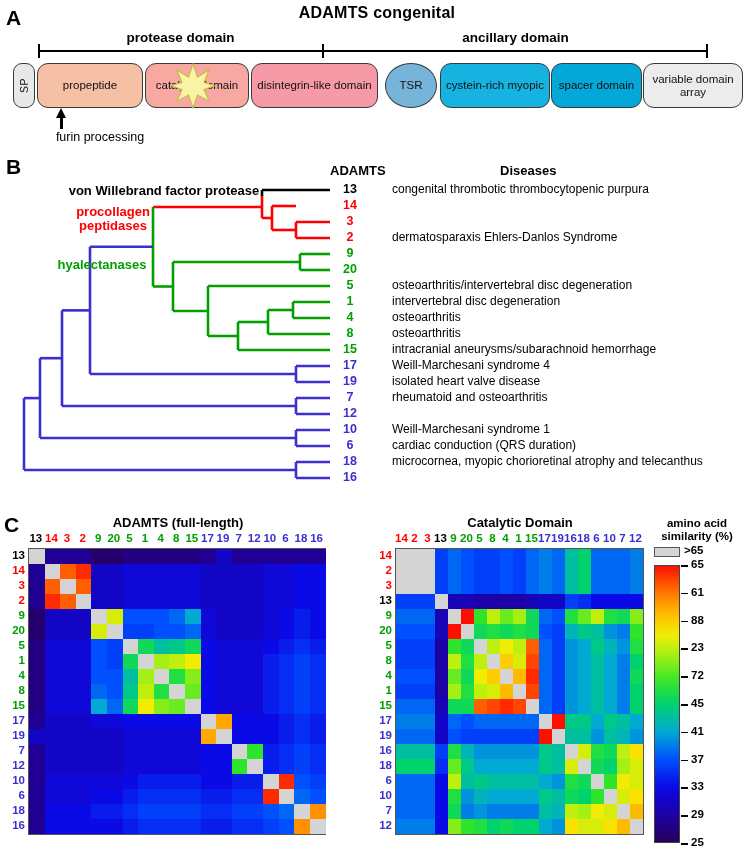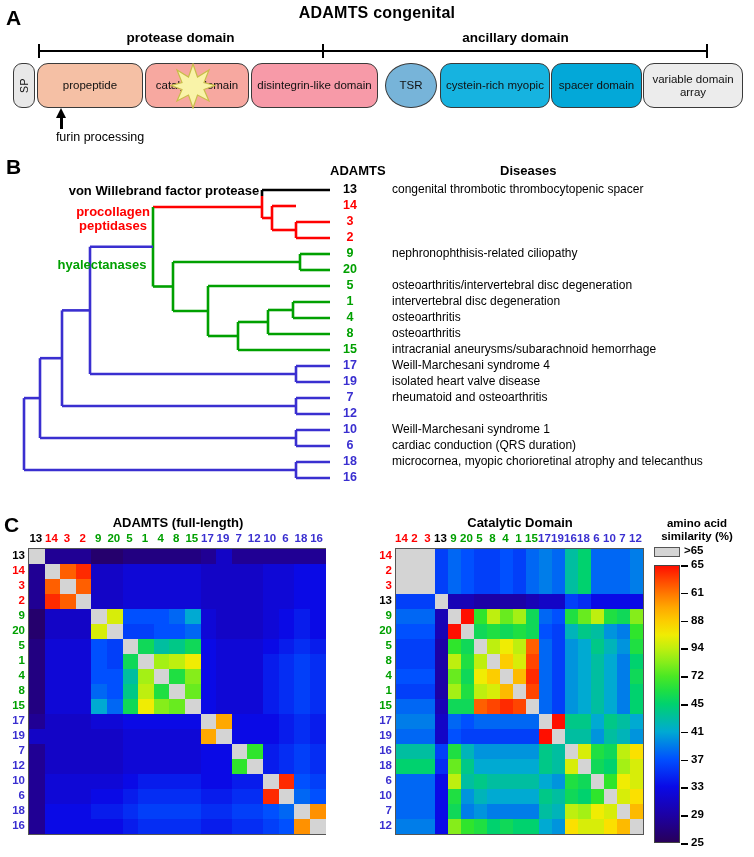--- a/index.html
+++ b/index.html
@@ -171,26 +171,26 @@
       <line x1="40" y1="203.1875" x2="40" y2="283" stroke="#3a2fd0" stroke-width="2.6" stroke-linecap="butt"></line>
       <line x1="24" y1="243.09375" x2="40" y2="243.09375" stroke="#3a2fd0" stroke-width="2.6" stroke-linecap="butt"></line>
       <line x1="24" y1="315" x2="296" y2="315" stroke="#3a2fd0" stroke-width="2.6" stroke-linecap="butt"></line>
       <line x1="24" y1="243.09375" x2="24" y2="315" stroke="#3a2fd0" stroke-width="2.6" stroke-linecap="butt"></line>
     </svg>
 
   <div class="grp-label" style="left:64px;top:29px;width:200px;color:#000;">von Willebrand factor protease</div>
   <div class="grp-label" style="left:58px;top:50px;width:110px;color:#ff0000;">procollagen<br>peptidases</div>
   <div class="grp-label" style="left:42px;top:103px;width:120px;color:#00a000;">hyalectanases</div>
 <div class="leaf-num" style="left: 338px; top: 27px; color: rgb(0, 0, 0);">13</div>
-    <div class="leaf-dis" style="top: 27px;">congenital thrombotic thrombocytopenic spacer</div>
+    <div class="leaf-dis" style="top: 27px;">congenital thrombotic thrombocytopenic purpura</div>
     <div class="leaf-num" style="left: 338px; top: 43px; color: rgb(255, 0, 0);">14</div>
     <div class="leaf-num" style="left: 338px; top: 59px; color: rgb(255, 0, 0);">3</div>
     <div class="leaf-num" style="left: 338px; top: 75px; color: rgb(255, 0, 0);">2</div>
+    <div class="leaf-dis" style="top: 75px;">dermatosparaxis Ehlers-Danlos Syndrome</div>
     <div class="leaf-num" style="left: 338px; top: 91px; color: rgb(0, 160, 0);">9</div>
-    <div class="leaf-dis" style="top: 91px;">nephronophthisis-related ciliopathy</div>
     <div class="leaf-num" style="left: 338px; top: 107px; color: rgb(0, 160, 0);">20</div>
     <div class="leaf-num" style="left: 338px; top: 123px; color: rgb(0, 160, 0);">5</div>
     <div class="leaf-dis" style="top: 123px;">osteoarthritis/intervertebral disc degeneration</div>
     <div class="leaf-num" style="left: 338px; top: 139px; color: rgb(0, 160, 0);">1</div>
     <div class="leaf-dis" style="top: 139px;">intervertebral disc degeneration</div>
     <div class="leaf-num" style="left: 338px; top: 155px; color: rgb(0, 160, 0);">4</div>
     <div class="leaf-dis" style="top: 155px;">osteoarthritis</div>
     <div class="leaf-num" style="left: 338px; top: 171px; color: rgb(0, 160, 0);">8</div>
     <div class="leaf-dis" style="top: 171px;">osteoarthritis</div>
     <div class="leaf-num" style="left: 338px; top: 187px; color: rgb(0, 160, 0);">15</div>
@@ -1030,21 +1030,21 @@
     <div id="legGreyTxt">&gt;65</div>
     <div id="legBarWrap" style="background: linear-gradient(rgb(255, 15, 0) 0%, rgb(255, 69, 0) 5%, rgb(255, 120, 0) 10%, rgb(255, 168, 0) 15%, rgb(252, 205, 0) 20%, rgb(240, 236, 3) 25%, rgb(190, 239, 15) 30%, rgb(134, 237, 26) 35%, rgb(74, 232, 36) 40%, rgb(31, 223, 66) 45%, rgb(0, 210, 110) 50%, rgb(0, 190, 160) 55%, rgb(0, 170, 210) 60%, rgb(0, 125, 233) 65%, rgb(0, 80, 255) 70%, rgb(5, 45, 243) 75%, rgb(10, 10, 230) 80%, rgb(19, 5, 198) 85%, rgb(28, 1, 166) 90%, rgb(34, 0, 129) 95%, rgb(40, 0, 90) 100%);"></div>
     <div id="legTicks">
         <div class="legtick" style="top: 48px;"></div>
         <div class="legtxt" style="top: 41px;">65</div>
         <div class="legtick" style="top: 75.8px;"></div>
         <div class="legtxt" style="top: 68.8px;">61</div>
         <div class="legtick" style="top: 103.6px;"></div>
         <div class="legtxt" style="top: 96.6px;">88</div>
         <div class="legtick" style="top: 131.4px;"></div>
-        <div class="legtxt" style="top: 124.4px;">94</div>
+        <div class="legtxt" style="top: 124.4px;">23</div>
         <div class="legtick" style="top: 159.2px;"></div>
         <div class="legtxt" style="top: 152.2px;">72</div>
         <div class="legtick" style="top: 187px;"></div>
         <div class="legtxt" style="top: 180px;">45</div>
         <div class="legtick" style="top: 214.8px;"></div>
         <div class="legtxt" style="top: 207.8px;">41</div>
         <div class="legtick" style="top: 242.6px;"></div>
         <div class="legtxt" style="top: 235.6px;">37</div>
         <div class="legtick" style="top: 270.4px;"></div>
         <div class="legtxt" style="top: 263.4px;">33</div>

